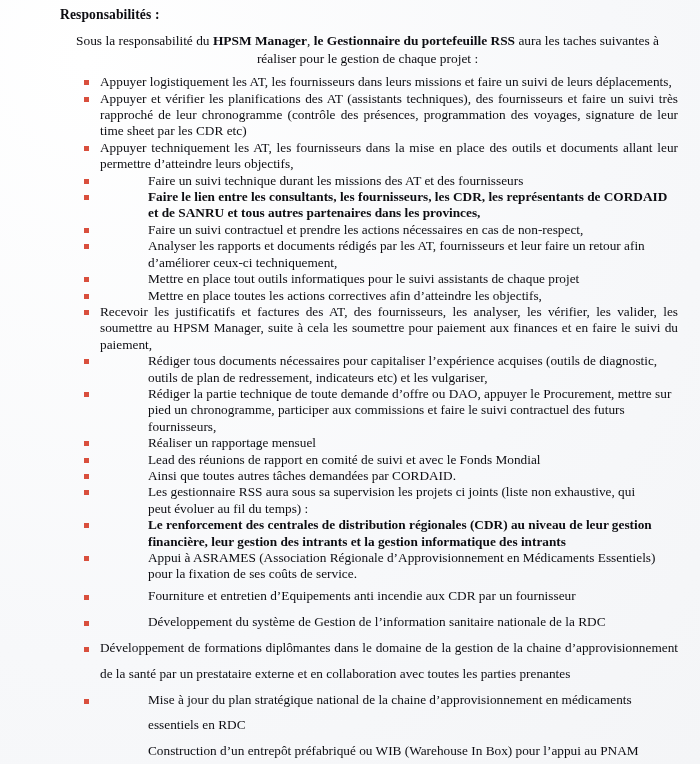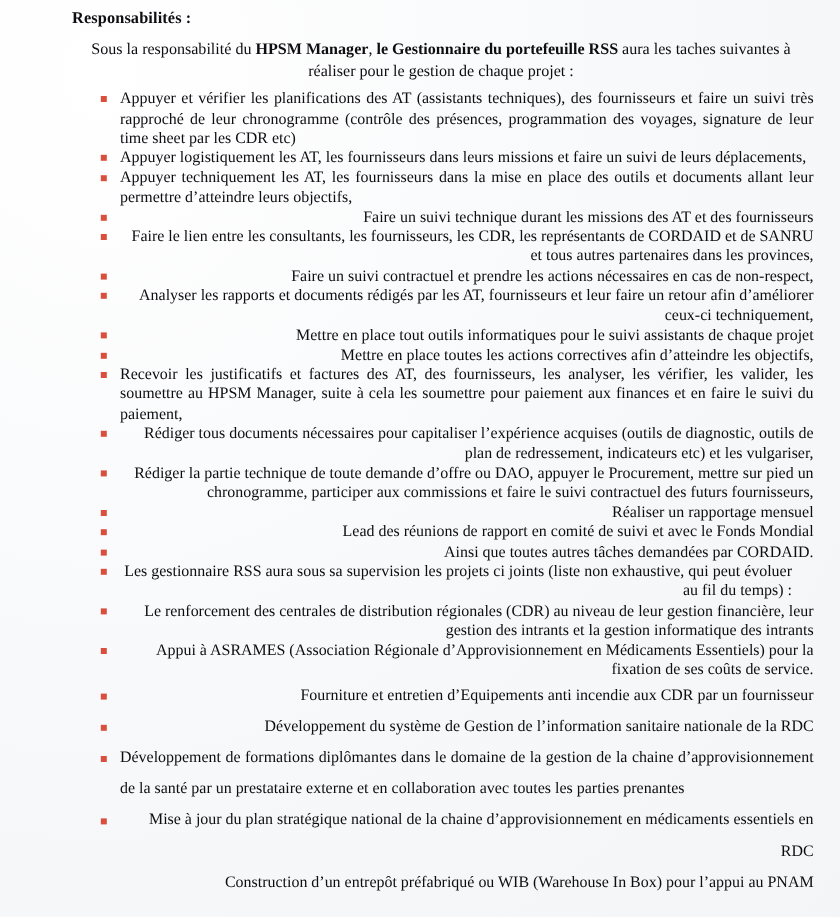--- a/index.html
+++ b/index.html
@@ -66,57 +66,57 @@
 
   
   .group-tight > li {
     line-height: 1.235;
     margin-bottom: 0.5px;
   }
   .group-tight > li > .bullet-marker { top: 6px; }
 
   
   li.justify-full > .li-text { text-align: justify; text-align-last: left; }
-  li.no-justify > .li-text { text-align: right; }
+  li.no-justify > .li-text { text-align: left; margin-left: 48px; }
 
   
   .group-loose > li {
     line-height: 1.95;
     margin-bottom: 0px;
   }
   .group-loose > li > .bullet-marker { top: 12px; }
 
   .hang {
     max-width: 600px;
   }
   .w-narrow { max-width: 560px; }
-  .w-mid    { max-width: 585px; }
+  .w-mid    { max-width: 585px; font-weight: bold; }
 </style>
 </head>
 <body>
 
 <div class="page">
 
   <h1 class="section-title">Responsabilités :</h1>
 
   <p class="intro">
     <span>Sous la responsabilité du </span><b>HPSM Manager</b><span>, </span><b>le Gestionnaire du portefeuille RSS</b><span> aura les taches suivantes à réaliser pour le gestion de chaque projet :</span>
   </p>
 
   <ul class="bullets group-tight">
     <li class="justify-full hang">
       <span class="bullet-marker" style="background: rgb(217, 79, 61);"></span>
+      <span class="li-text">Appuyer logistiquement les AT, les fournisseurs dans leurs missions et faire un suivi de leurs déplacements,</span>
+    </li>
+    <li class="justify-full hang">
+      <span class="bullet-marker" style="background: rgb(217, 79, 61);"></span>
       <span class="li-text">Appuyer et vérifier les planifications des AT (assistants techniques), des fournisseurs et faire un suivi très rapproché de leur chronogramme (contrôle des présences, programmation des voyages, signature de leur time sheet par les CDR etc)</span>
     </li>
     <li class="justify-full hang">
       <span class="bullet-marker" style="background: rgb(217, 79, 61);"></span>
-      <span class="li-text">Appuyer logistiquement les AT, les fournisseurs dans leurs missions et faire un suivi de leurs déplacements,</span>
-    </li>
-    <li class="justify-full hang">
-      <span class="bullet-marker" style="background: rgb(217, 79, 61);"></span>
       <span class="li-text">Appuyer techniquement les AT, les fournisseurs dans la mise en place des outils et documents allant leur permettre d’atteindre leurs objectifs,</span>
     </li>
     <li class="no-justify hang">
       <span class="bullet-marker" style="background: rgb(217, 79, 61);"></span>
       <span class="li-text">Faire un suivi technique durant les missions des AT et des fournisseurs</span>
     </li>
     <li class="no-justify w-mid">
       <span class="bullet-marker" style="background: rgb(217, 79, 61);"></span>
       <span class="li-text">Faire le lien entre les consultants, les fournisseurs, les CDR, les représentants de CORDAID et de SANRU et tous autres partenaires dans les provinces,</span>
     </li>

